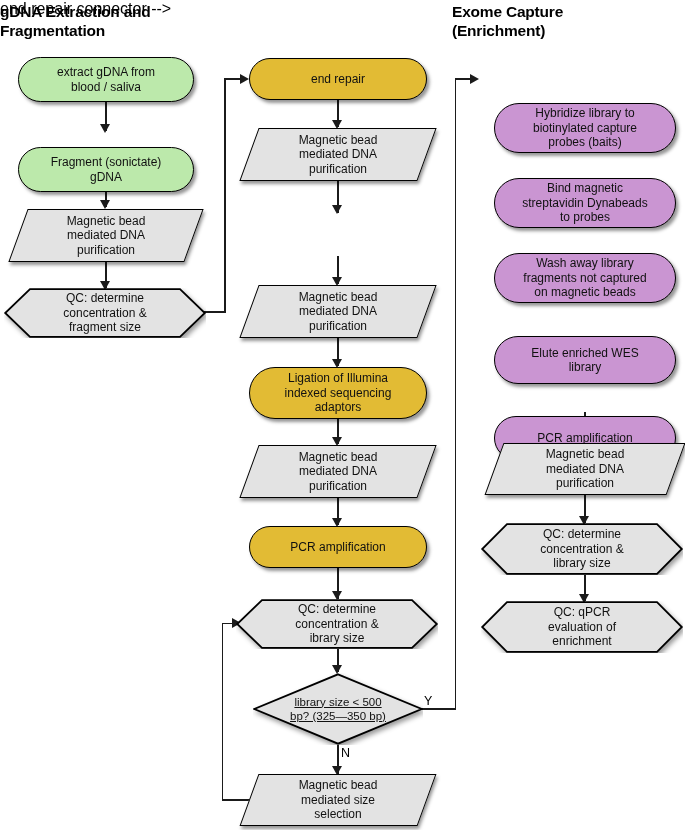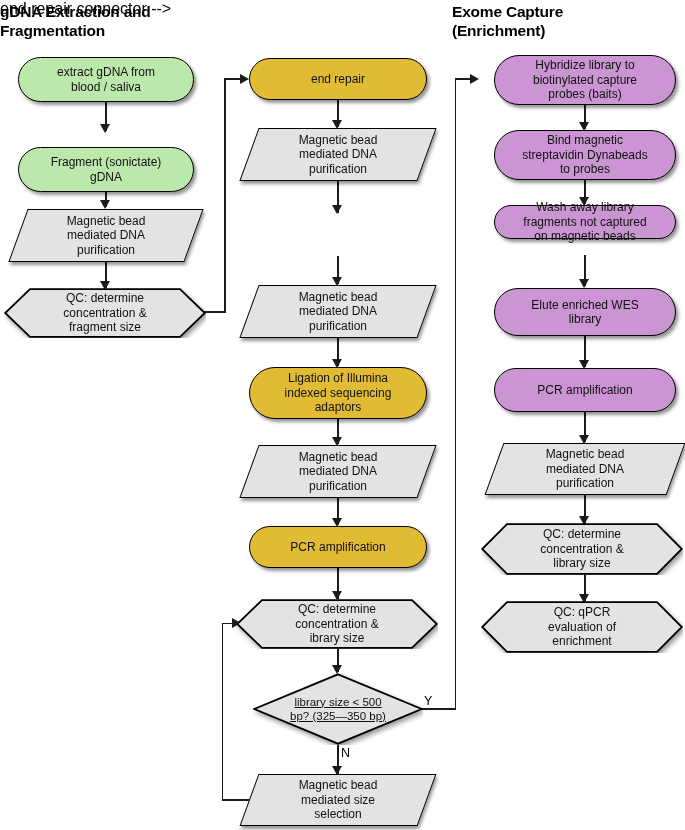--- a/index.html
+++ b/index.html
@@ -14,21 +14,21 @@
   .node{position:absolute;box-sizing:border-box;display:flex;align-items:center;
         justify-content:center;text-align:center;font-size:12px;line-height:14.5px;
         color:#111;z-index:3;}
   .node .lbl{display:block;width:100%;padding:0 6px;white-space:pre-line;}
 
   
   .stadium{border:1.6px solid #000;border-radius:999px;
            box-shadow:2.5px 3px 3.5px rgba(0,0,0,.42);}
   .green{background:#bcea ;background:#bce9ab;}
   .gold{background:#e2bb34;}
-  .purple{background:#ca95d2;}
+  .purple{background:#ca95d2;margin-top:48px;}
 
   
   .para{background:transparent;border:none;}
   .para .shape{position:absolute;inset:0;background:#e3e3e3;border:1.6px solid #000;
         transform:skewX(-20deg);box-shadow:2.5px 3px 3.5px rgba(0,0,0,.42);z-index:-1;}
 
   
   .hexwrap{background:transparent;}
   .hexwrap svg{position:absolute;left:0;top:0;}
   .hexwrap .lbl{position:relative;z-index:2;}
@@ -216,21 +216,21 @@
 
   <div class="node stadium purple" style="left:494px;top:130px;width:182px;height:50px;">
     <span class="lbl">Bind magnetic
 streptavidin Dynabeads
 to probes</span>
   </div>
 
   <div class="conn v" style="left:584px;top:180px;height:24px;"></div>
   <div class="arrow-d" style="left:579.2px;top:197px;"></div>
 
-  <div class="node stadium purple" style="left:494px;top:205px;width:182px;height:34px;">
+  <div class="node stadium purple" style="left:494px;top:205px;width:182px;height:50px;">
     <span class="lbl">Wash away library
 fragments not captured
 on magnetic beads</span>
   </div>
 
   <div class="conn v" style="left:584px;top:255px;height:31px;"></div>
   <div class="arrow-d" style="left:579.2px;top:279px;"></div>
 
   <div class="node stadium purple" style="left:494px;top:288px;width:182px;height:48px;">
     <span class="lbl">Elute enriched WES

